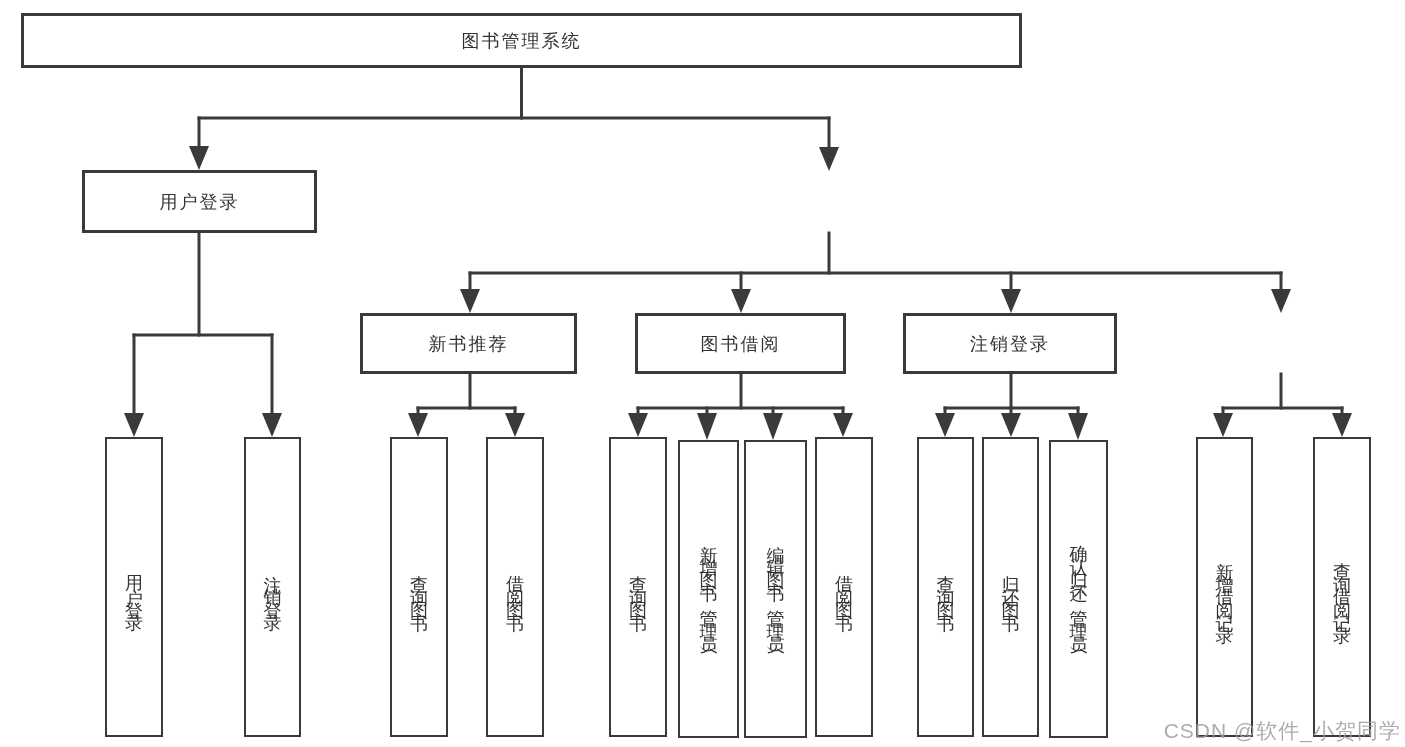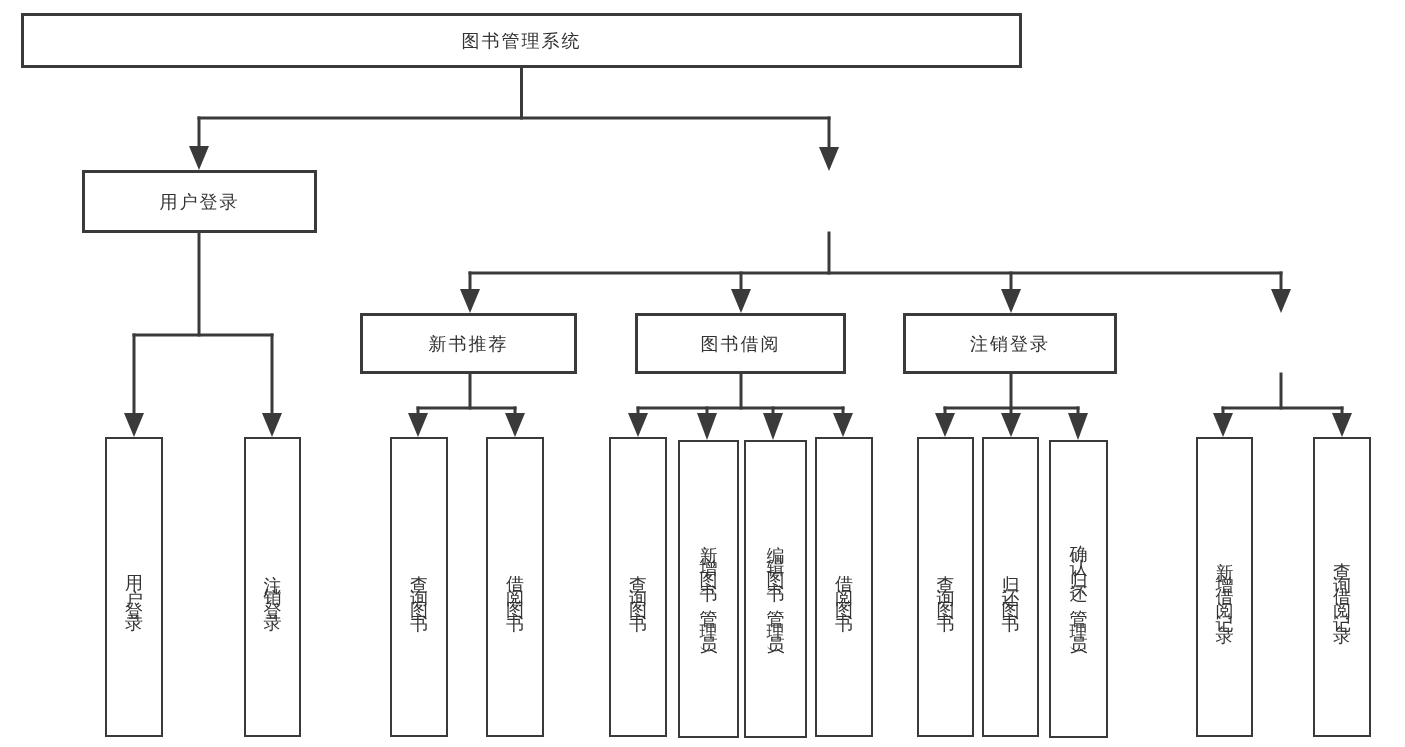--- a/index.html
+++ b/index.html
@@ -178,14 +178,15 @@
     <span>确认归还（管理员）</span>
   </div>
 
   <div class="node leaf" style="left:1196px;top:437px;width:57px;height:300px">
     <span>新增借阅记录</span>
   </div>
   <div class="node leaf" style="left:1313px;top:437px;width:58px;height:300px">
     <span>查询借阅记录</span>
   </div>
 
+  <div class="watermark">CSDN @软件_小贺同学</div>
 
 </div>
 
 </body></html>

